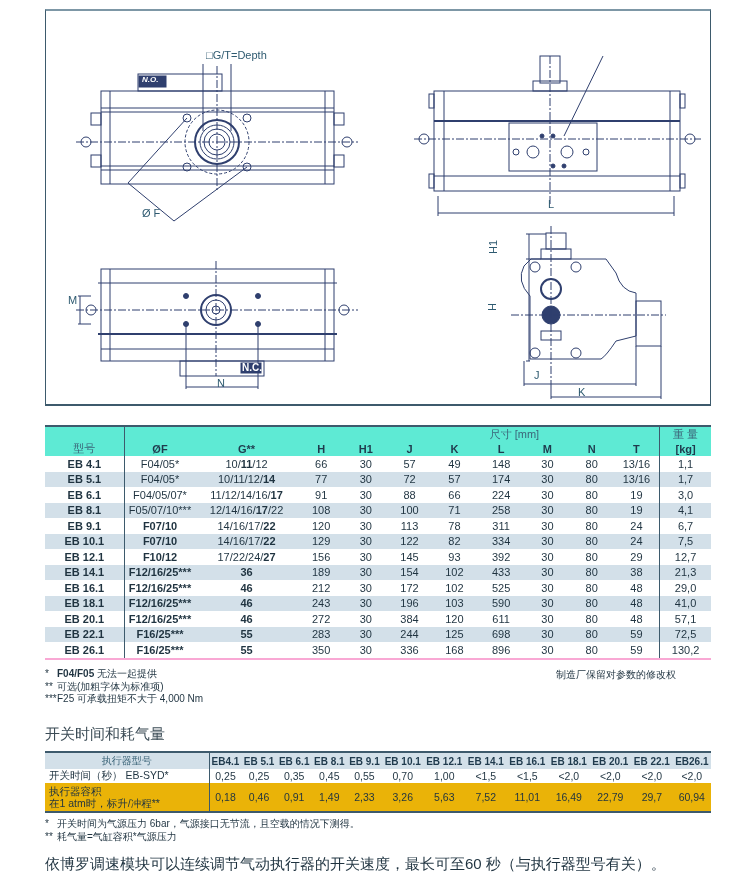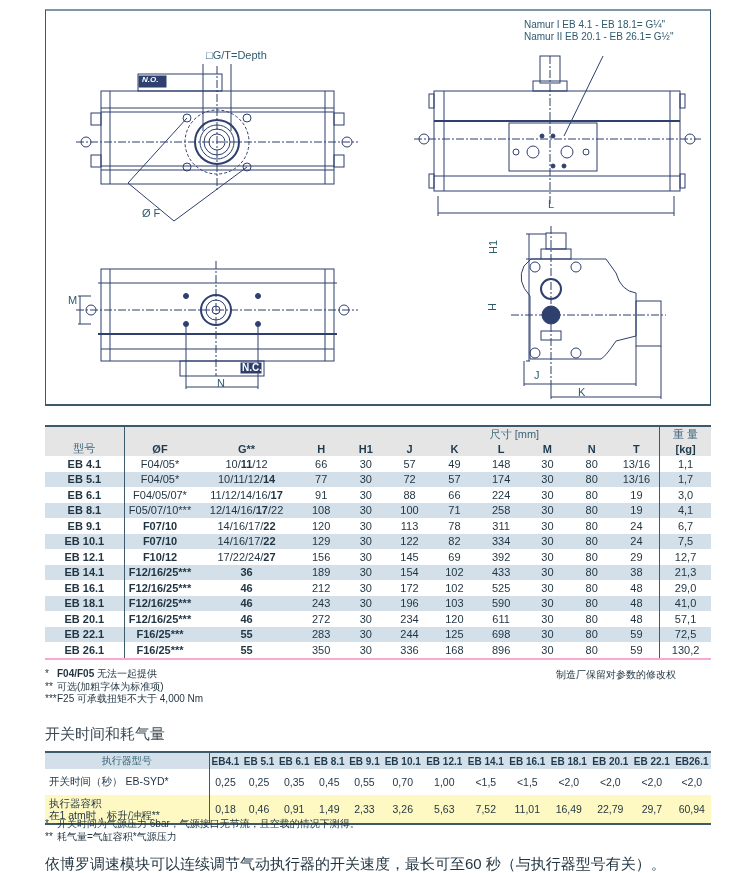--- a/index.html
+++ b/index.html
@@ -3,21 +3,21 @@
 <meta charset="utf-8">
 <style>
   html, body { margin:0; padding:0; background:#ffffff; }
   body { width:738px; height:873px; position:relative; font-family:"Liberation Sans", sans-serif; color:#1b2a36; overflow:hidden; }
   .drawing-frame { position:absolute; left:45px; top:9px; width:666px; height:397px; border:1px solid #3d5a6c; border-bottom:2px solid #3d5a6c; border-top:2px solid #7d97a6; box-sizing:border-box; background:#fff; }
   .drawing-frame svg { position:absolute; left:0; top:0; }
   .draw-label { position:absolute; font-size:11px; color:#2e5a70; white-space:nowrap; }
   .callout { font-size:10px; color:#2e5a70; line-height:12px; }
 
   table.dim { position:absolute; left:45px; top:425px; width:666px; border-collapse:collapse; font-size:11px; }
-  table.dim th { font-weight:bold; color:#1f3a4d; height:14px; padding:0; text-align:center; background:#e5e5e5; }
+  table.dim th { font-weight:bold; color:#1f3a4d; height:14px; padding:0; text-align:center; background:#5eead4; }
   table.dim td { height:15.5px; padding:0; text-align:center; color:#1f3340; }
   table.dim tr.odd td { background:#ffffff; }
   table.dim tr.even td { background:#d3e0e9; }
   table.dim td.model { font-weight:bold; border-right:1px solid #3d5a6c; }
   table.dim .wcol { border-left:1px solid #3d5a6c; }
   table.dim .hdr-top { border-top:2px solid #3d5a6c; }
   table.dim tr.last td { border-bottom:2px solid #f9a8d4; }
   table.dim th.model-h { font-weight:normal; color:#3b6478; border-right:1px solid #3d5a6c; vertical-align:bottom; font-size:11px; }
   table.dim th.cn { font-weight:normal; color:#3b6478; }
   b.bld { font-weight:bold; }
@@ -26,22 +26,22 @@
   .notes .star { display:inline-block; width:12px; }
   .mfr-note { position:absolute; left:556px; top:668px; font-size:10px; color:#1f3340;text-align:center; }
 
   .section-title { position:absolute; left:45px; top:725px; font-size:15px; color:#3b4b55; }
 
   table.air { position:absolute; left:45px; top:751px; width:666px; border-collapse:collapse; font-size:10px; }
   table.air th { background:#d3e0e9; height:16px; padding:0; border-top:2px solid #3d5a6c; font-weight:bold; color:#1f3a4d; text-align:center; }
   table.air th.rowh { font-weight:normal; color:#3b6478; border-right:1px solid #3d5a6c; }
   table.air td { text-align:center; padding:0; color:#1f3340; font-size:10.5px; }
   table.air td.rowh { text-align:left; padding-left:4px; border-right:1px solid #3d5a6c; color:#1f3340; }
-  table.air tr.r1 td { height:26px; background:#fff; }
-  table.air tr.r2 td { height:28px; background:#fef9c3; border-bottom:2px solid #3d5a6c; line-height:12px; }
+  table.air tr.r1 td { height:14px; background:#fff; }
+  table.air tr.r2 td { height:28px; background:#eab308; border-bottom:2px solid #3d5a6c; line-height:12px; }
 
   .notes2 { position:absolute; left:45px; top:818px; font-size:10px; line-height:12.5px; color:#1f3340; }
   .bottom-line { position:absolute; left:45px; top:855px; font-size:15px; color:#1f3340; }
 </style>
 </head>
 <body>
 
 <div class="drawing-frame">
   <svg width="666" height="397" viewBox="0 0 666 397">
     <g stroke="#2f3f6e" fill="none" stroke-width="1">
@@ -170,24 +170,20 @@
   <span class="draw-label" style="left:96px;top:64px;font-size:8px;color:#fff;font-weight:bold;font-style:italic;">N.O.</span>
   <span class="draw-label" style="left:96px;top:196px;">Ø F</span>
   <span class="draw-label" style="left:22px;top:283px;">M</span>
   <span class="draw-label" style="left:171px;top:366px;">N</span>
   <span class="draw-label" style="left:196px;top:351px;font-size:10px;color:#fff;font-weight:bold;">N.C.</span>
   <span class="draw-label" style="left:502px;top:187px;">L</span>
   <span class="draw-label" style="left:440px;top:230px;transform:rotate(-90deg);">H1</span>
   <span class="draw-label" style="left:442px;top:290px;transform:rotate(-90deg);">H</span>
   <span class="draw-label" style="left:488px;top:358px;">J</span>
   <span class="draw-label" style="left:532px;top:375px;">K</span>
-  <div class="draw-label callout" style="left:478px;top:8px;">
-    <div>Namur I  EB 4.1  -  EB 18.1= G¼"</div>
-    <div>Namur II EB 20.1 - EB 26.1= G½"</div>
-  </div>
 </div>
 
 <table class="dim">
   <colgroup>
     <col style="width:86px">
       <col style="width:72px">
       <col style="width:106px">
       <col style="width:50px">
       <col style="width:46px">
     <col style="width:48px">
@@ -309,21 +305,21 @@
     <td class="wcol">7,5</td>
   </tr>
 
   <tr class="odd">
     <td class="model">EB 12.1</td>
     <td style="font-weight: bold;">F10/12</td>
     <td><span>17/22/24/</span><b class="bld">27</b><span></span></td>
     <td>156</td>
     <td>30</td>
     <td>145</td>
-    <td>69</td>
+    <td>93</td>
     <td>392</td>
     <td>30</td>
     <td>80</td>
     <td>29</td>
     <td class="wcol">12,7</td>
   </tr>
 
   <tr class="even">
     <td class="model">EB 14.1</td>
     <td style="font-weight: bold;">F12/16/25***</td>
@@ -368,21 +364,21 @@
     <td>48</td>
     <td class="wcol">41,0</td>
   </tr>
 
   <tr class="odd">
     <td class="model">EB 20.1</td>
     <td style="font-weight: bold;">F12/16/25***</td>
     <td><span></span><b class="bld">46</b><span></span></td>
     <td>272</td>
     <td>30</td>
-    <td>234</td>
+    <td>384</td>
     <td>120</td>
     <td>611</td>
     <td>30</td>
     <td>80</td>
     <td>48</td>
     <td class="wcol">57,1</td>
   </tr>
 
   <tr class="even">
     <td class="model">EB 22.1</td>

